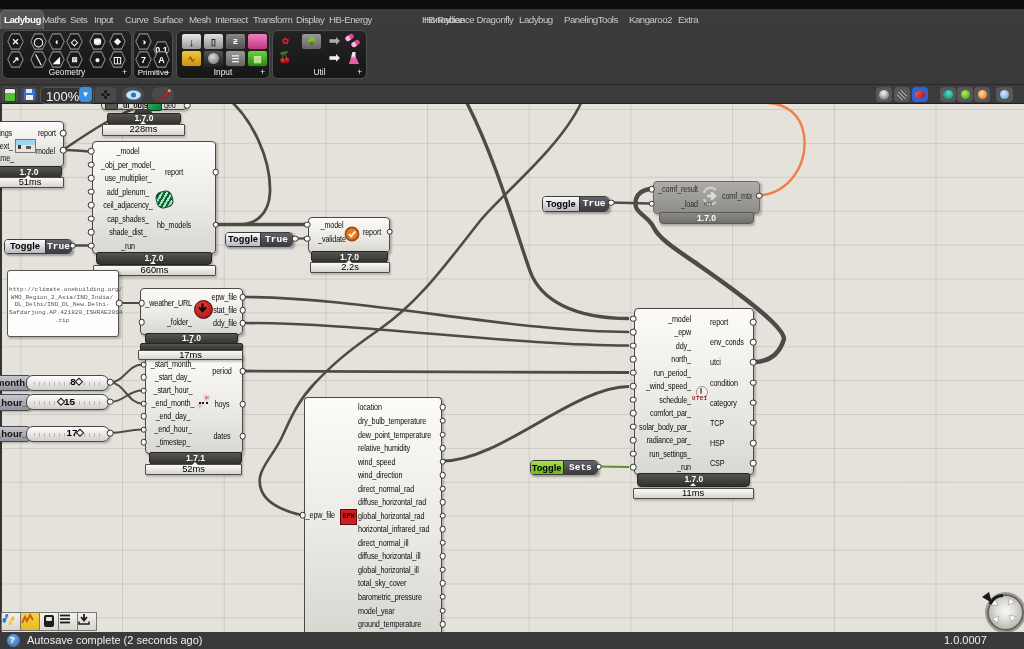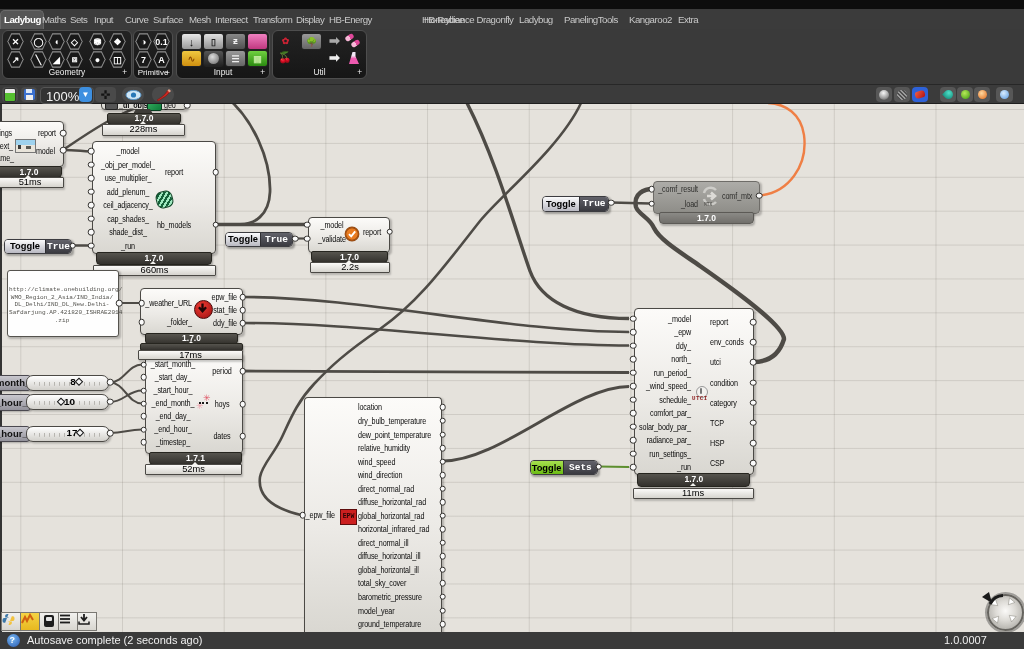--- a/index.html
+++ b/index.html
@@ -266,21 +266,21 @@
 <div class="slbody" style="left:26px;top:374.5px;width:81px;height:14px;">
       <div class="sltrack"></div>
     </div>
 <span class="slval" style="left:73px;top:382px;">8</span>
 <div class="dia" style="left:79px;top:382px;"></div>
 <div class="port" style="left:110px;top:382px;"></div>
 <div class="sllab" style="left:-8px;top:394px;width:34px;height:14.5px;">_hour_</div>
 <div class="slbody" style="left:26px;top:394px;width:81px;height:14px;">
       <div class="sltrack"></div>
     </div>
-<span class="slval" style="left:69.5px;top:401.5px;">10</span>
+<span class="slval" style="left:69.5px;top:401.5px;">15</span>
 <div class="dia" style="left:61px;top:401.5px;"></div>
 <div class="port" style="left:110px;top:401.5px;"></div>
 <div class="sllab" style="left:-8px;top:425.5px;width:33px;height:14.5px;">_hour_</div>
 <div class="slbody" style="left:25.5px;top:425.5px;width:82px;height:14px;">
       <div class="sltrack"></div>
     </div>
 <span class="slval" style="left:72px;top:433px;">17</span>
 <div class="dia" style="left:80px;top:433px;"></div>
 <div class="port" style="left:110px;top:433px;"></div>
 
@@ -489,21 +489,21 @@
         </div>
 <div class="hex" style="left:106px;top:20px;">
           <i>◫</i>
         </div>
 <div class="grplab">Geometry<span style="position:absolute;right:4px;">+</span></div>
       </div>
 <div class="grp" style="left:133px;width:38px;">
 <div class="hex" style="left:1px;top:2px;">
           <i>◑</i>
         </div>
-<div class="hex" style="left:19px;top:2px;font-size:8px;">
+<div class="hex" style="left:19px;top:10px;font-size:8px;">
           <i>0.1</i>
         </div>
 <div class="hex" style="left:1px;top:20px;">
           <i>7</i>
         </div>
 <div class="hex" style="left:19px;top:20px;">
           <i>A</i>
         </div>
 <div class="grplab" style="font-size:8px;">Primitive<span style="position:absolute;right:2px;">+</span></div>
       </div>

